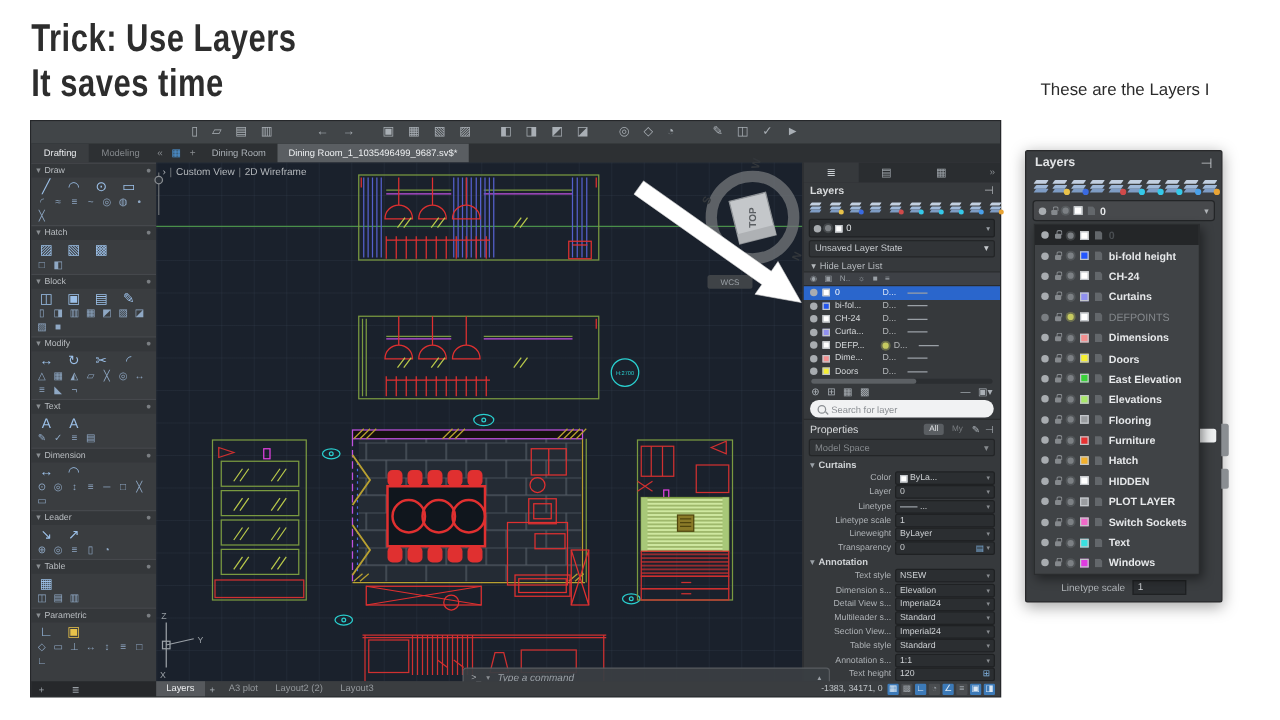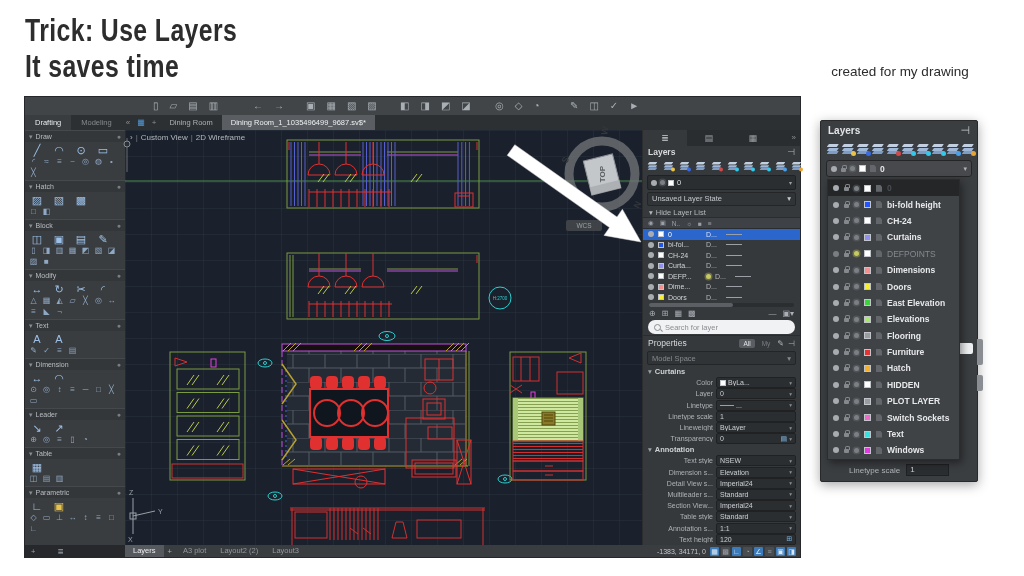--- a/index.html
+++ b/index.html
@@ -142,21 +142,21 @@
 
 <div class="slide">
 
   <div class="title">
     <div>Trick: Use Layers</div>
     <div>It saves time</div>
   </div>
 
 
   <div class="cap">
-    <div>created for my drawing</div>
+    <div>These are the Layers I</div>
   </div>
 
   <div class="cad">
     <div class="tbar" id="tbar">
         <div class="tgrp" style="left: 128px;">
           <span class="ticn">▯</span>
           <span class="ticn">▱</span>
           <span class="ticn">▤</span>
           <span class="ticn">▥</span>
         </div>
@@ -850,20 +850,26 @@
         </div>
         <div class="prow">
           <span class="plbl">Text height</span>
           <div class="pval">
             <span class="vtxt">120</span>
             <span class="vic">⊞</span>
           </div>
         </div>
       </div>
 
+    <div class="cmdline">
+      <span class="cmdprompt">&gt;_</span>
+      <span class="cmdcar">▾</span>
+      <span class="cmdtext">Type a command</span>
+      <span class="cmdup">▴</span>
+    </div>
 
     <div class="sbar" id="sbar">
         <div class="sleft">
           <span>+</span>
           <span>≣</span>
         </div>
         <span class="mtab">Layers</span>
         <span class="lplus">+</span>
         <span class="ltab">A3 plot</span>
         <span class="ltab">Layout2 (2)</span>

